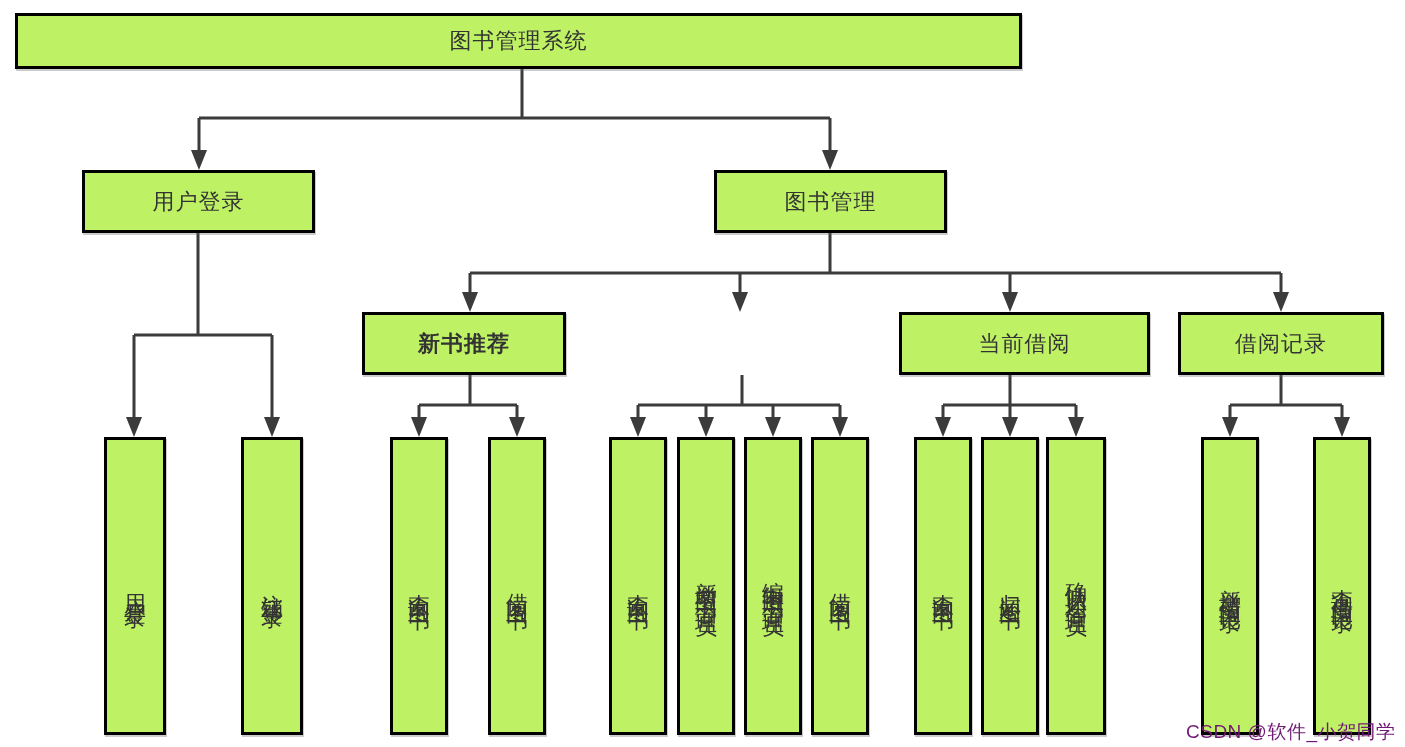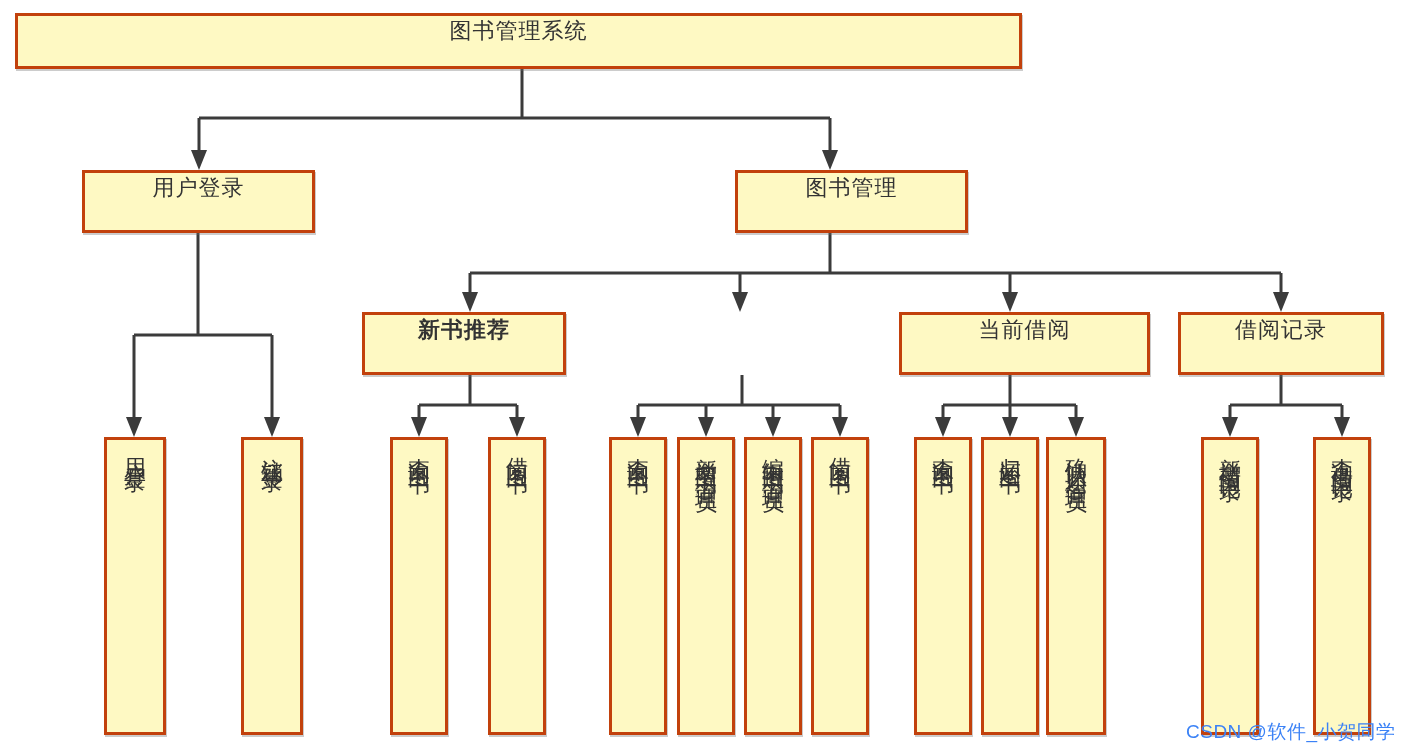--- a/index.html
+++ b/index.html
@@ -13,23 +13,24 @@
   }
   #connectors {
     position: absolute;
     left: 0; top: 0;
     width: 1405px; height: 747px;
     z-index: 1;
   }
   .node {
     position: absolute;
     box-sizing: border-box;
-    background: #fef9c3;
-    border: 3px solid #c2410c;
+    background: #bef264;
+    border: 3px solid #000000;
     display: flex;
+    align-items: center;
     justify-content: center;
     z-index: 2;
     box-shadow: 1px 2px 0 rgba(110,110,110,0.35);
   }
   .node .hlabel {
     font-size: 22px;
     color: #333333;
     letter-spacing: 1px;
     white-space: nowrap;
   }
@@ -40,21 +41,21 @@
     color: #333333;
     letter-spacing: 5px;
     line-height: 1;
   }
   #watermark {
     position: absolute;
     left: 1186px;
     top: 719px;
     z-index: 3;
     font-size: 19px;
-    color: #3b82f6;
+    color: #701a75;
     letter-spacing: 0.5px;
     white-space: nowrap;
   }
 </style>
 </head>
 <body>
 
 <div id="stage">
 
   <svg id="connectors" viewBox="0 0 1405 747" xmlns="http://www.w3.org/2000/svg">
@@ -112,21 +113,21 @@
     </g>
   </svg>
 
   <div class="node" style="left:15px; top:13px; width:1007px; height:56px;">
     <span class="hlabel">图书管理系统</span>
   </div>
 
   <div class="node" style="left:82px; top:170px; width:233px; height:63px;">
     <span class="hlabel">用户登录</span>
   </div>
-  <div class="node" style="left:735px; top:170px; width:233px; height:63px;">
+  <div class="node" style="left:714px; top:170px; width:233px; height:63px;">
     <span class="hlabel">图书管理</span>
   </div>
 
   <div class="node" style="left:362px; top:312px; width:204px; height:63px;font-weight:bold;">
     <span class="hlabel">新书推荐</span>
   </div>
   <div class="node" style="left:899px; top:312px; width:251px; height:63px;">
     <span class="hlabel">当前借阅</span>
   </div>
   <div class="node" style="left:1178px; top:312px; width:206px; height:63px;">

